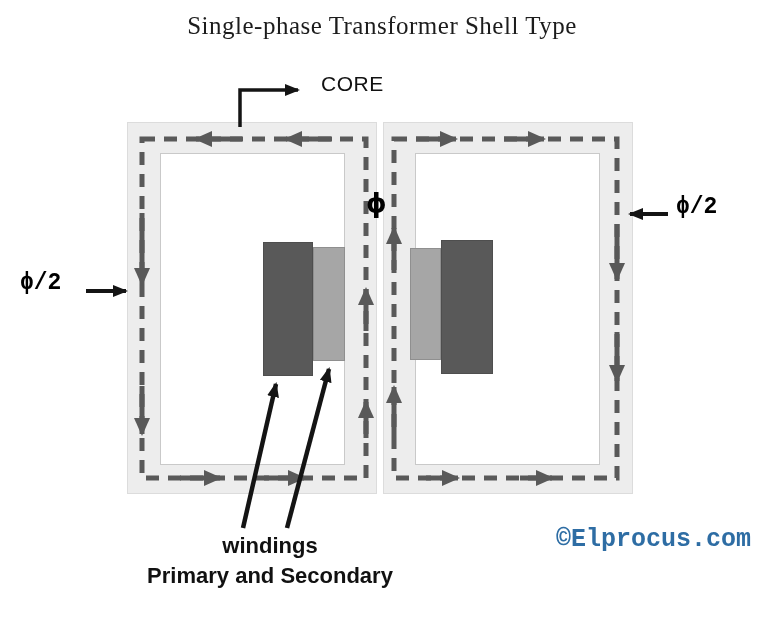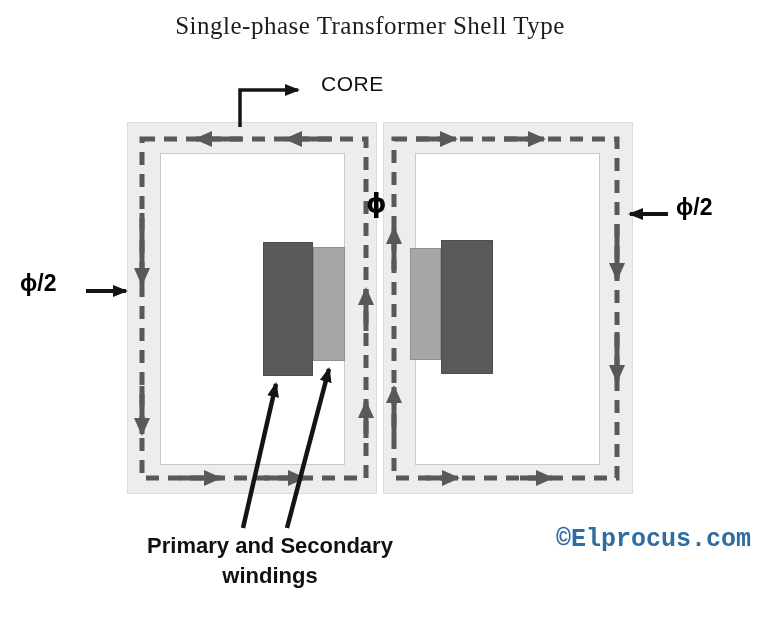--- a/index.html
+++ b/index.html
@@ -2,35 +2,35 @@
 <html style="--core-fill: #ededed; --core-border: #dcdcdc; --window-fill: #ffffff; --window-border: #c9c9c9; --flux: #595959; --winding-dark: #595959; --winding-light: #a6a6a6; --annotation: #141414; --watermark: #2e6da4;"><head>
 <meta charset="utf-8">
 <style>
   html,body{margin:0;padding:0;background:#fff;}
   #canvas{
     position:relative;width:768px;height:618px;background:#fff;overflow:hidden;
     font-family:"Liberation Sans",sans-serif;
   }
   
   .title{
-    position:absolute;left:0;top:12px;width:740px;text-align:center;
+    position:absolute;left:12px;top:12px;width:740px;text-align:center;
     font-family:"Liberation Serif","DejaVu Serif",serif;
     font-size:25px;color:#1c1c1c;letter-spacing:.5px;
   }
   .core-label{
     position:absolute;left:321px;top:72px;
     font-size:21px;font-weight:normal;color:#111;letter-spacing:.5px;
   }
   .phi-label{
     position:absolute;left:366px;top:188px;
     font-family:"DejaVu Sans",sans-serif;
     font-size:26px;font-weight:bold;color:#000;
   }
   .phi-half{
-    position:absolute;font-family:Liberation Sans, sans-serif;
+    position:absolute;font-family:Liberation Mono, monospace;
     font-size:23px;font-weight:bold;color:#000;
   }
   .phi-half.left{left:20px;top:270px;}
   .phi-half.right{left:676px;top:194px;}
   .windings-label{
     position:absolute;left:120px;top:531px;width:300px;text-align:center;
     font-size:22px;font-weight:bold;color:#111;line-height:30px;
   }
   .watermark{
     position:absolute;left:556px;top:525px;
@@ -128,18 +128,18 @@
       <path class="ann" style="stroke-width:4.5" d="M287,528 L329,369" marker-end="url(#mb)"></path>
     </g>
   </svg>
 
   <div class="title">Single-phase Transformer Shell Type</div>
   <div class="core-label">CORE</div>
   <div class="phi-label">ϕ</div>
   <div class="phi-half left">ϕ/2</div>
   <div class="phi-half right">ϕ/2</div>
   <div class="windings-label">
+    <div>windings</div>
     <div>Primary and Secondary</div>
-    <div>windings</div>
   </div>
   <div class="watermark">©Elprocus.com</div>
 
 </div>
 
 </body></html>

